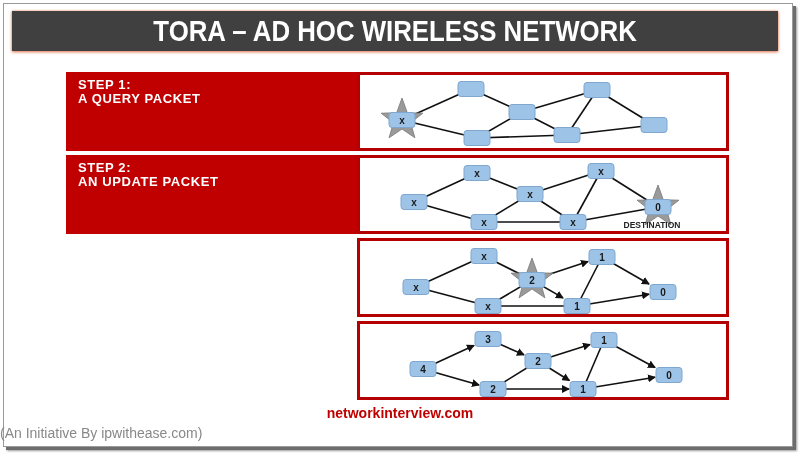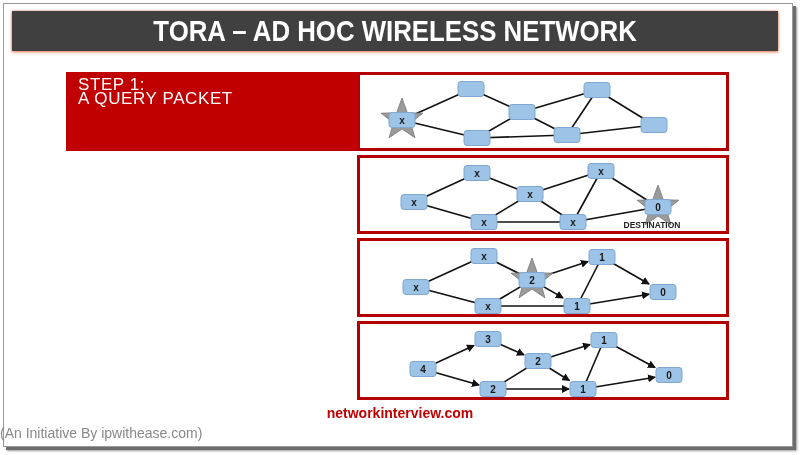--- a/index.html
+++ b/index.html
@@ -2,21 +2,21 @@
 <html><head>
 <meta charset="utf-8">
 <style>
   html,body{margin:0;padding:0;background:#ffffff;}
   body{width:800px;height:455px;position:relative;overflow:hidden;font-family:"Liberation Sans",sans-serif;}
   .frame{position:absolute;left:3px;top:3px;width:788px;height:442px;border:1px solid #9a9a9a;box-shadow:3px 3px 0 #6d6d6d, 4px 4px 2px #999;background:#fff;}
   .title-bar{position:absolute;left:12px;top:11px;width:766px;height:40px;background:#404040;box-shadow:0 1px 3px #e07b5a,0 0 2px #f2a27d;display:flex;align-items:center;justify-content:center;}
   .title-text{color:#fff;font-family:"Liberation Sans",sans-serif;font-weight:bold;font-size:30px;letter-spacing:0px;transform:scaleX(0.86);white-space:nowrap;}
   .step-row{position:absolute;left:66px;width:663px;height:79px;}
   .step-label{position:absolute;left:0;top:0;width:291px;height:79px;background:#c00000;}
-  .step-text{position:absolute;left:12px;top:6px;color:#fff;font-weight:normal;font-size:17px;line-height:13.5px;letter-spacing:0.6px;white-space:pre;}
+  .step-text{position:absolute;left:12px;top:6px;color:#fff;font-weight:bold;font-size:13px;line-height:13.5px;letter-spacing:0.6px;white-space:pre;}
   .step-diagram{position:absolute;left:291px;top:0;width:366px;height:73px;border:3px solid #b40000;background:#fff;}
   .step-diagram svg{position:absolute;left:0;top:0;}
   .footer-site{position:absolute;left:0;width:800px;top:405px;text-align:center;color:#c00000;font-weight:bold;font-size:14px;}
   .footer-sub{position:absolute;left:0;width:800px;top:425px;text-align:left;color:#888;font-size:14px;}
   .node-rect{fill:#9dc3e6;stroke:#7fa7cf;stroke-width:1;}
   .node-text{font-family:"Liberation Sans",sans-serif;font-weight:bold;font-size:10px;fill:#1a1a1a;text-anchor:middle;}
   .edge{stroke:#111;stroke-width:1.6;fill:none;}
   .star{fill:#9a9a9a;stroke:#777;stroke-width:0.8;}
   .dest-label{font-family:"Liberation Sans",sans-serif;font-weight:bold;font-size:8.5px;fill:#222;text-anchor:middle;}
 </style>
@@ -78,20 +78,24 @@
         </g>
         <g>
           <rect x="281" y="42.5" width="26" height="15" rx="3" ry="3" class="node-rect"></rect>
           <text x="294" y="53.5" class="node-text"></text>
         </g>
       </svg>
   </div>
 </div>
 
 <div class="step-row" style="top:155px;">
+  <div class="step-label">
+    <div class="step-text">STEP 2:
+AN UPDATE PACKET</div>
+  </div>
   <div class="step-diagram">
     <svg width="366" height="73">
         <defs>
           <marker id="arr1" markerWidth="8" markerHeight="8" refX="7" refY="4" orient="auto" markerUnits="userSpaceOnUse">
             <path d="M0,0 L8,4 L0,8 Z" fill="#111"></path>
           </marker>
         </defs>
         <line x1="54" y1="44" x2="117" y2="15" class="edge"></line>
         <line x1="54" y1="44" x2="124" y2="64" class="edge"></line>
         <line x1="117" y1="15" x2="170" y2="36" class="edge"></line>

